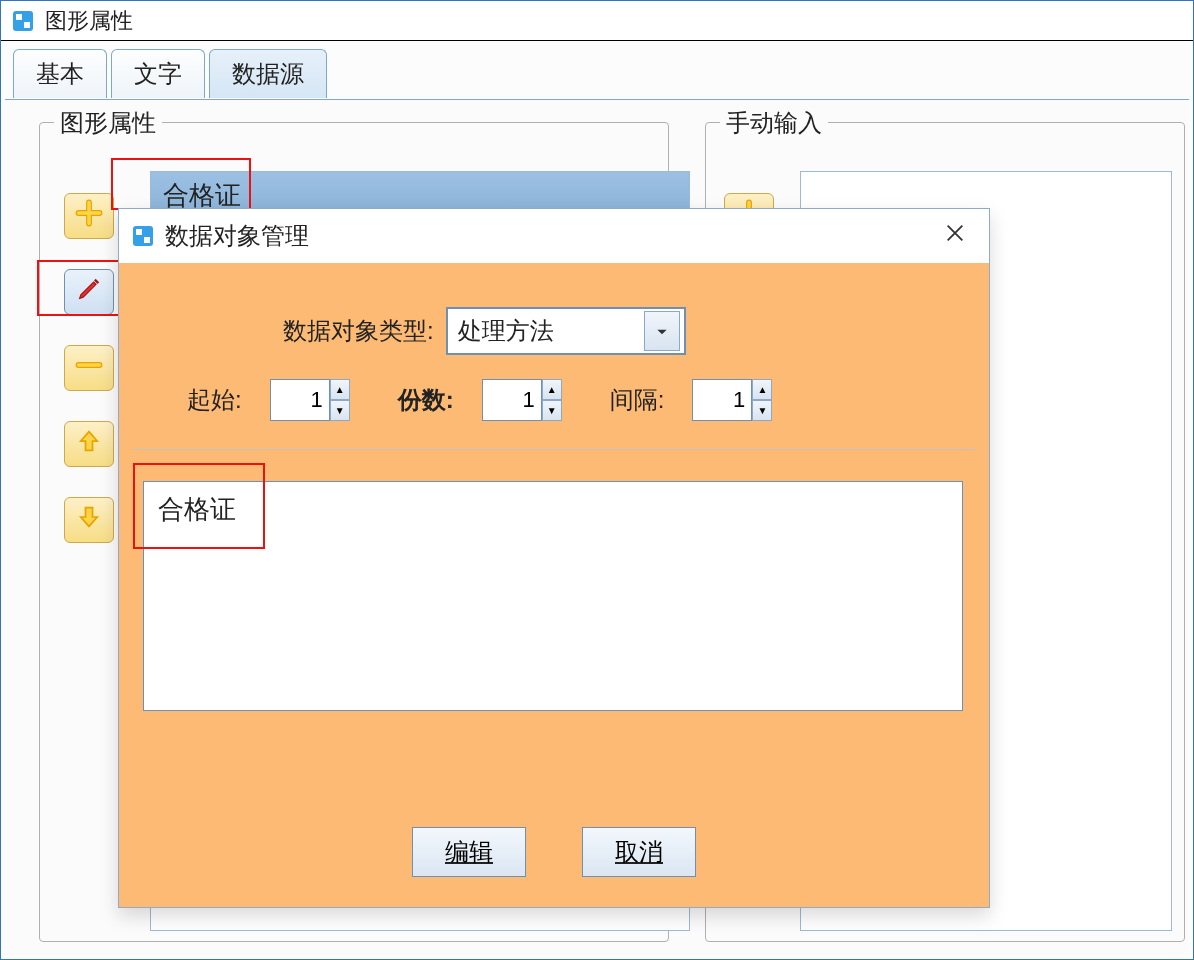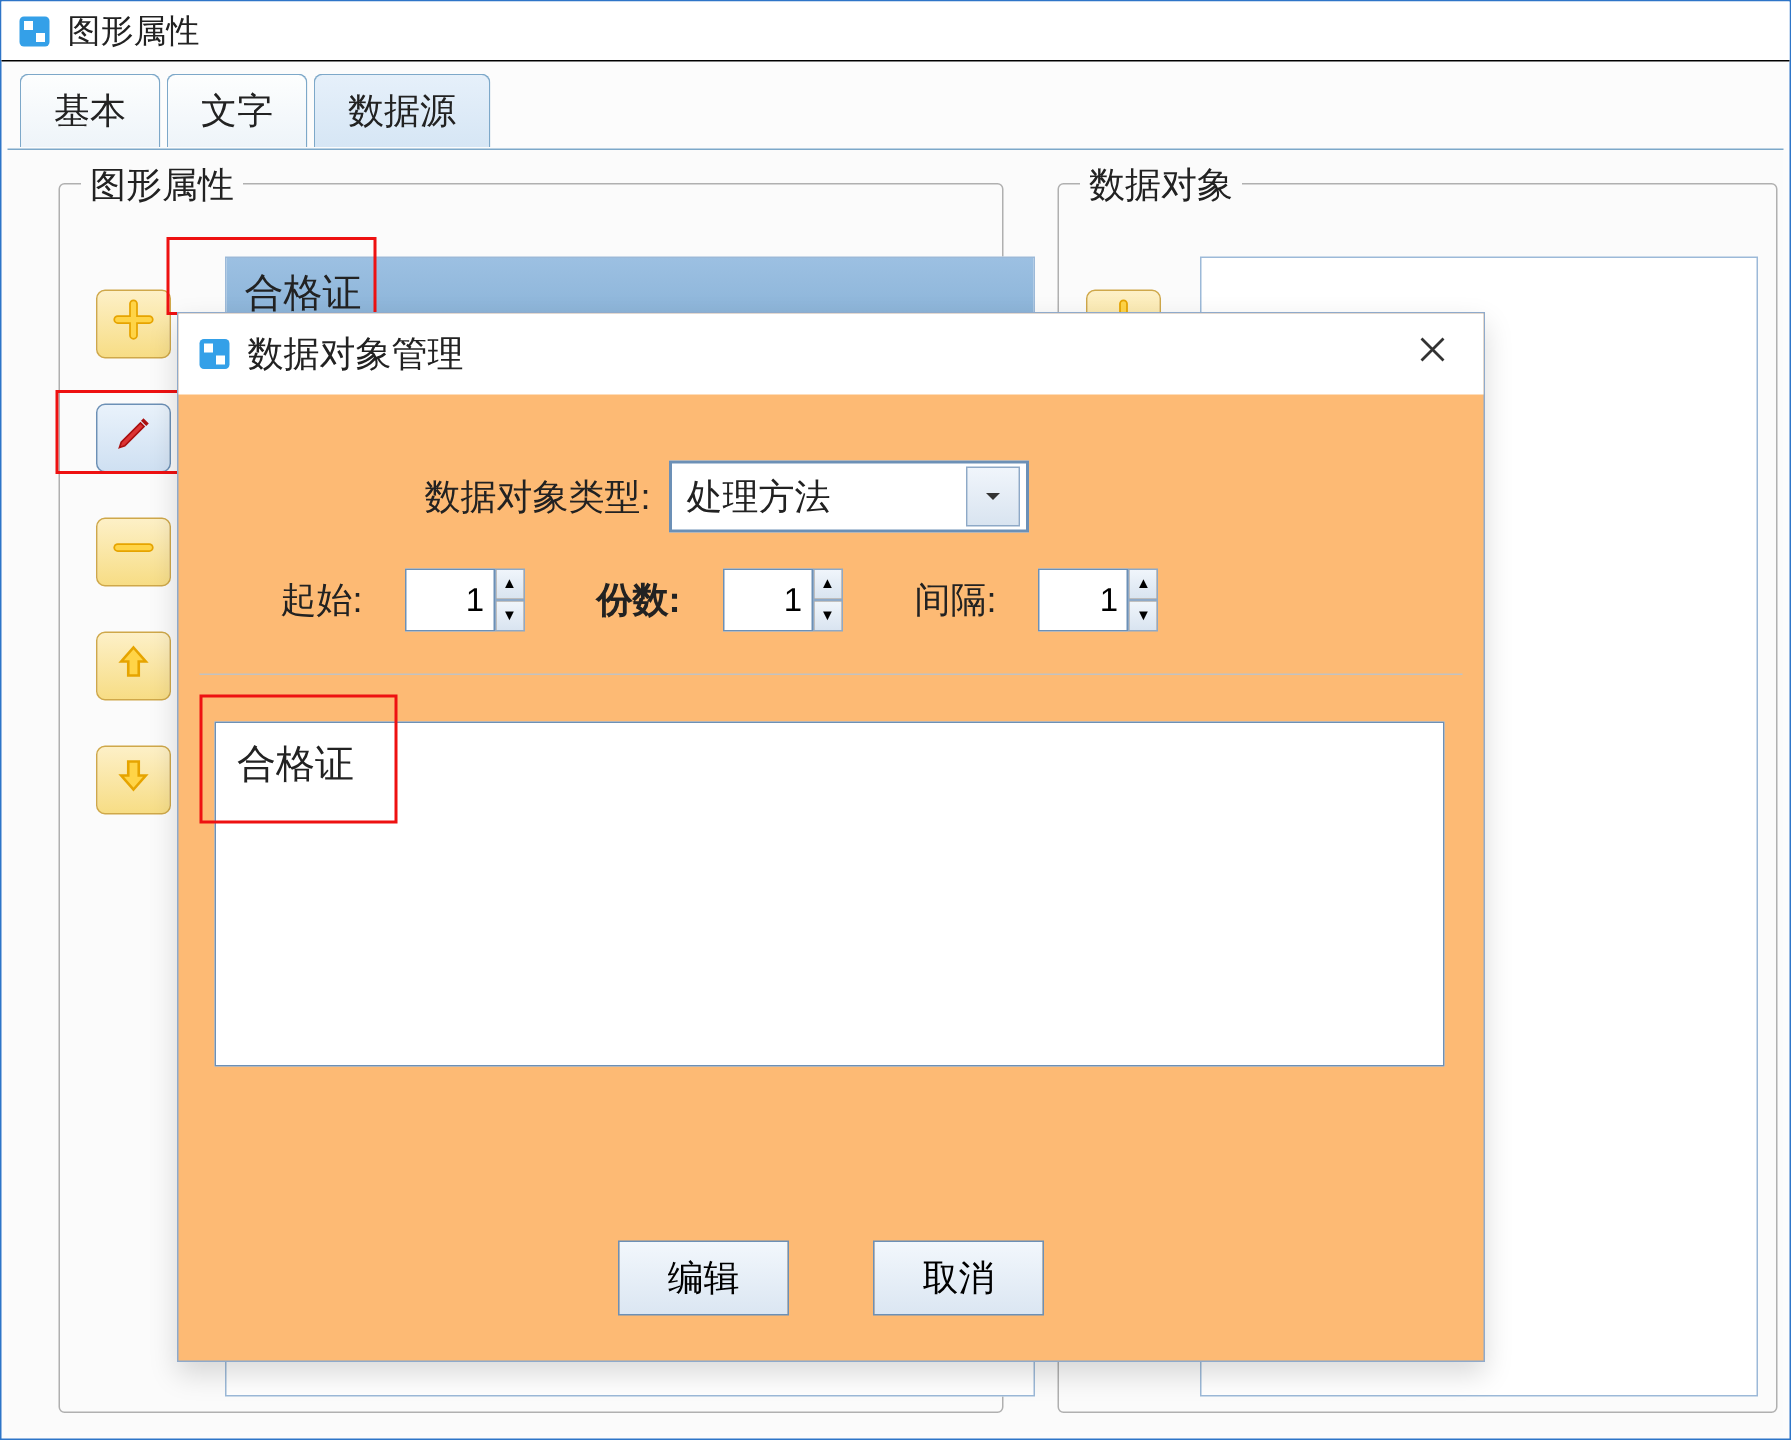--- a/index.html
+++ b/index.html
@@ -184,21 +184,21 @@
   .hr { position:absolute; left:14px; right:14px; top:186px; height:1px; background:#c2c2c2;}
 
   .textarea {
     position:absolute; left:24px; top:218px; width:820px; height:230px;
     border:1px solid #6c90b6; background:#fff; padding:10px 14px; font-size:26px;
     resize: none; overflow:auto;
   }
 
   .dlg-buttons {
     position:absolute; left:0; right:0; bottom:30px;
-    display:flex; justify-content:center; gap:56px;
+    display:flex; justify-content:center; gap:56px;text-decoration:underline;
   }
   .wbtn {
     width:114px; height:50px;
     border:1px solid #6c90b6;
     background: linear-gradient(#f2f7fc,#dbe6f2);
     font-size:24px; cursor:pointer;
   }
 </style>
 </head>
 <body>
@@ -266,21 +266,21 @@
           </span>
         </span>
       </div>
 
       <div class="listbox">
         <div class="list-item">合格证</div>
       </div>
     </div>
 
     <div class="group group-proc">
-      <span class="group-title">数据对象</span>
+      <span class="group-title">手动输入</span>
       <div class="proc-icon-col">
         <span class="icon-btn">
           <span>
             <svg viewBox="0 0 24 24">
                 <path d="M12 3v18M3 12h18" stroke="#e6a400" stroke-width="5" stroke-linecap="round"></path>
                 <path d="M12 3v18M3 12h18" stroke="#ffd447" stroke-width="3" stroke-linecap="round"></path>
               </svg>
           </span>
         </span>
       </div>

